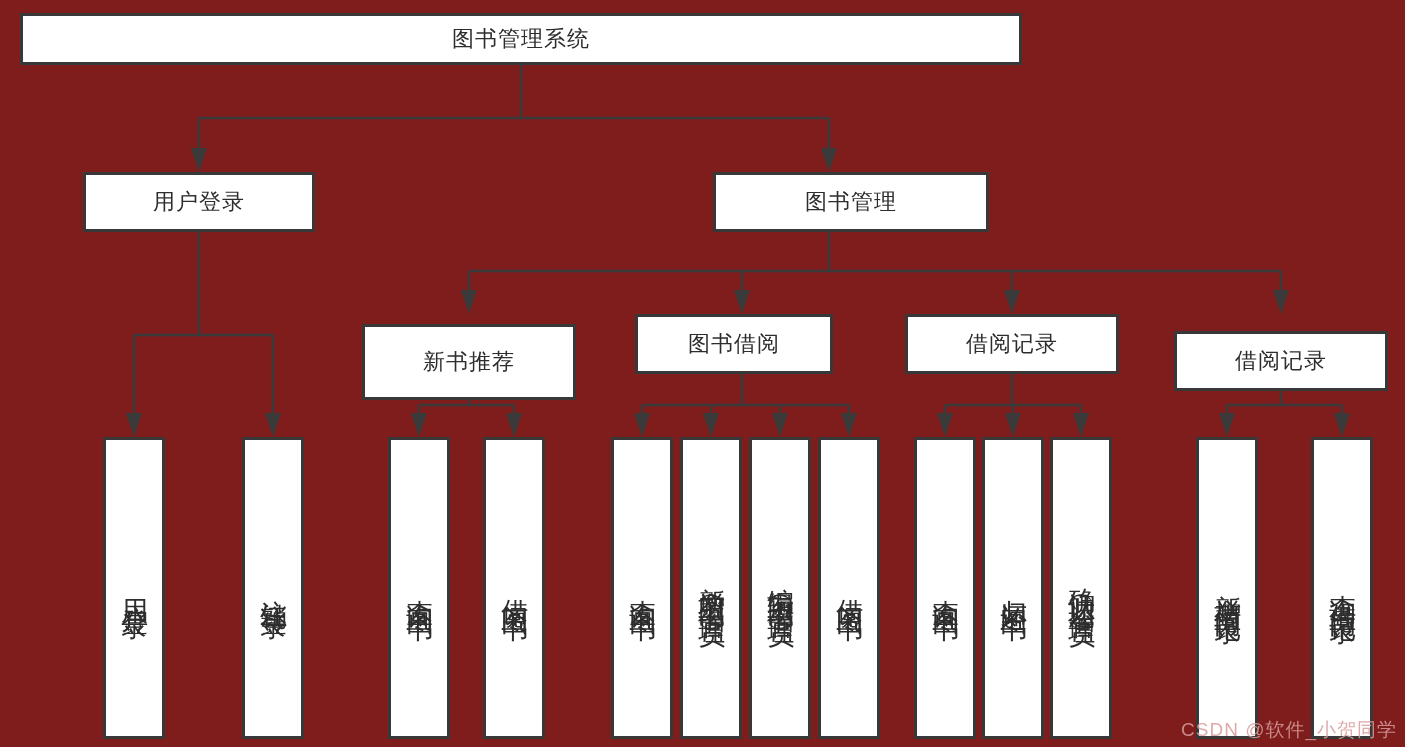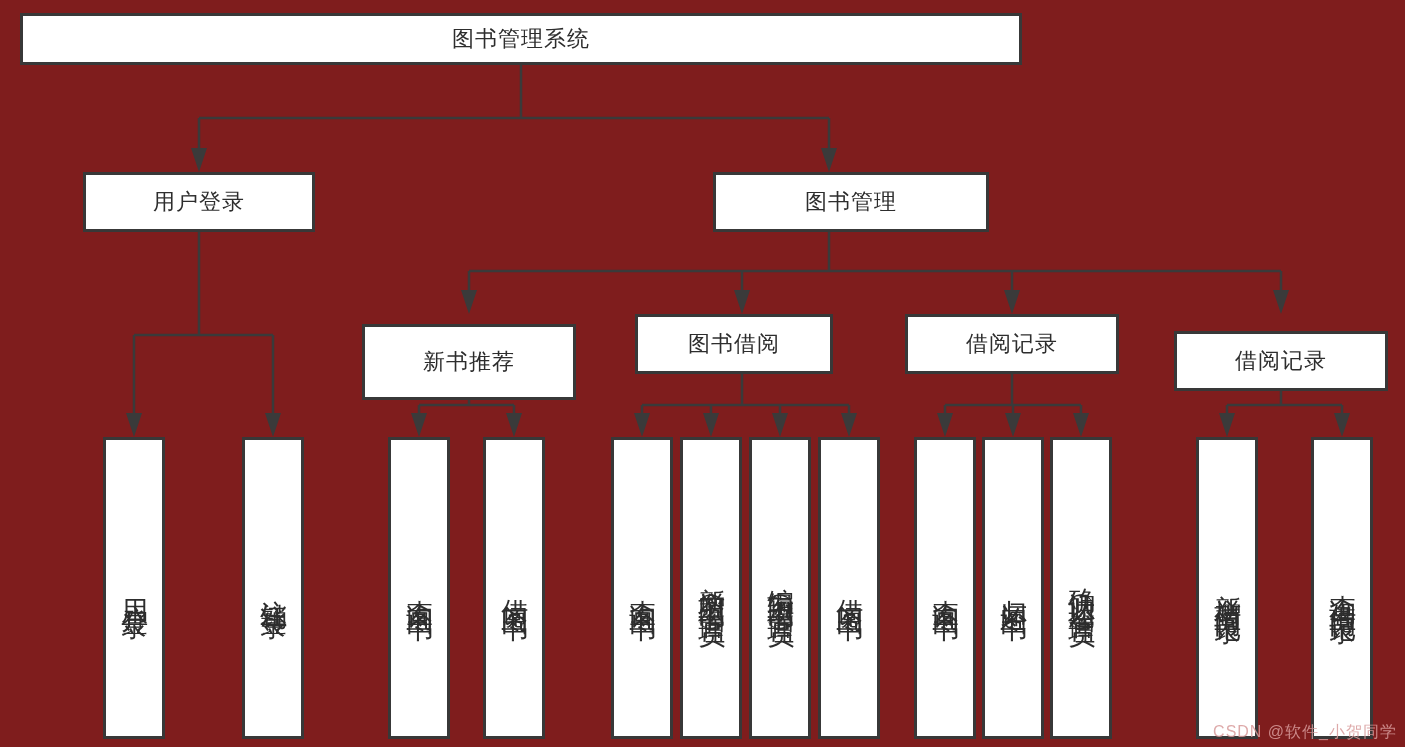--- a/index.html
+++ b/index.html
@@ -33,21 +33,21 @@
     text-orientation: mixed;
     font-size: 27px;
     letter-spacing: 5px;
     line-height: 1.1;
     white-space: nowrap;
   }
   .watermark {
     position: absolute;
     right: 8px;
     bottom: 4px;
-    font-size: 16px;
+    font-size: 19px;
     letter-spacing: 1px;
     opacity: 0.85;
     pointer-events: none;
   }
 </style>
 </head>
 <body>
 
 <div class="canvas">
 

